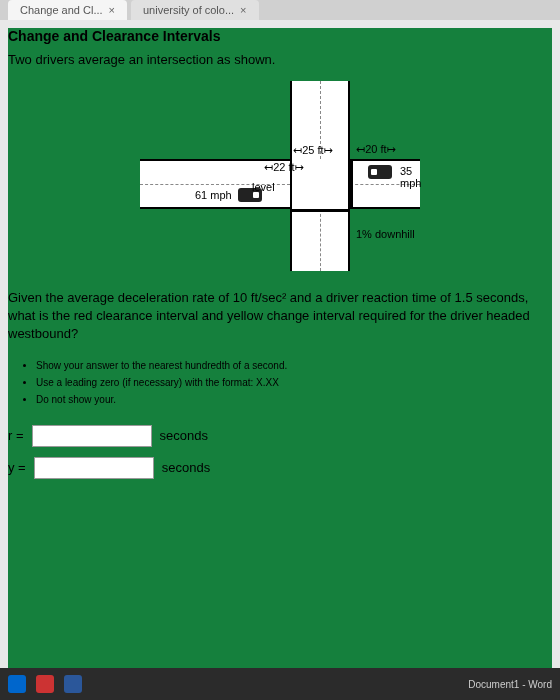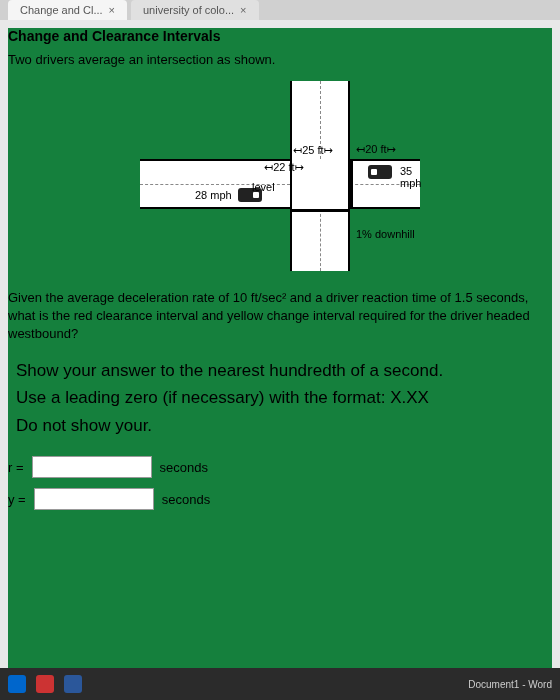--- a/index.html
+++ b/index.html
@@ -18,21 +18,21 @@
 .lane-h { position: absolute; height: 0; width: 150px; top: 103px; left: 0; border-top: 1px dashed #888; }
 .lane-h2 { position: absolute; height: 0; width: 70px; top: 103px; left: 210px; border-top: 1px dashed #888; }
 .car-e { position: absolute; width: 24px; height: 14px; background: #222; border-radius: 3px; top: 84px; left: 228px; }
 .car-w { position: absolute; width: 24px; height: 14px; background: #222; border-radius: 3px; top: 107px; left: 98px; }
 .car-e::after, .car-w::after { content: ""; position: absolute; width: 6px; height: 6px; background: #fff; border-radius: 1px; top: 4px; }
 .car-e::after { left: 3px; }
 .car-w::after { right: 3px; }
 .label { position: absolute; font-size: 11px; color: #000; }
 .dim-arrow { position: absolute; font-size: 11px; }
 .question { font-size: 13px; margin-bottom: 14px; line-height: 1.4; }
-.bullets { font-size: 17px; margin-left: 8px; margin-bottom: 18px; line-height: 1.5; }
+.bullets { font-size: 10px; margin-left: 28px; margin-bottom: 18px; line-height: 1.5; }
 .bullets li { margin-bottom: 2px; }
 .answer-row { font-size: 13px; margin-bottom: 10px; display: flex; align-items: center; gap: 8px; }
 .answer-box { width: 120px; height: 22px; border: 1px solid #999; background: #fff; }
 .taskbar { position: absolute; bottom: 0; left: 0; right: 0; height: 32px; background: #2b2b2b; display: flex; align-items: center; padding: 0 8px; gap: 10px; }
 .tb-item { width: 18px; height: 18px; background: #4a8; border-radius: 3px; }
 .tb-text { color: #ccc; font-size: 10px; margin-left: auto; }
 .stop1 { position:absolute; width:60px; height:0; border-top:3px solid #000; left:150px; top:128px; }
 .stop2 { position:absolute; width:0; height:50px; border-left:3px solid #000; left:210px; top:78px; }
 </style>
 </head>
@@ -63,21 +63,21 @@
     <div class="stop1"></div>
       <div class="stop2"></div>
     <div class="car-e"></div>
     <div class="car-w"></div>
     <div class="label dim-arrow" style="left:216px; top:62px;">↤<span>20 ft</span>↦</div>
     <div class="label" style="left:260px; top:84px;">35 mph</div>
     <div class="label" style="left:216px; top:100px;margin-top:47px;">1% downhill</div>
     <div class="label dim-arrow" style="left:153px; top:63px;">↤<span>25 ft</span>↦</div>
     <div class="label dim-arrow" style="left:124px; top:80px;">↤<span>22 ft</span>↦</div>
     <div class="label" style="left:112px; top:100px;">level</div>
-    <div class="label" style="left:55px; top:108px;">28 mph</div>
+    <div class="label" style="left:55px; top:108px;">61 mph</div>
   </div>
 
   <div class="question">Given the average deceleration rate of 10 ft/sec² and a driver reaction time of 1.5 seconds, what is the red clearance interval and yellow change interval required for the driver headed westbound?</div>
 
   <ul class="bullets">
     <li>Show your answer to the nearest hundredth of a second.</li>
     <li>Use a leading zero (if necessary) with the format: X.XX</li>
     <li>Do not show your.</li>
   </ul>
 

